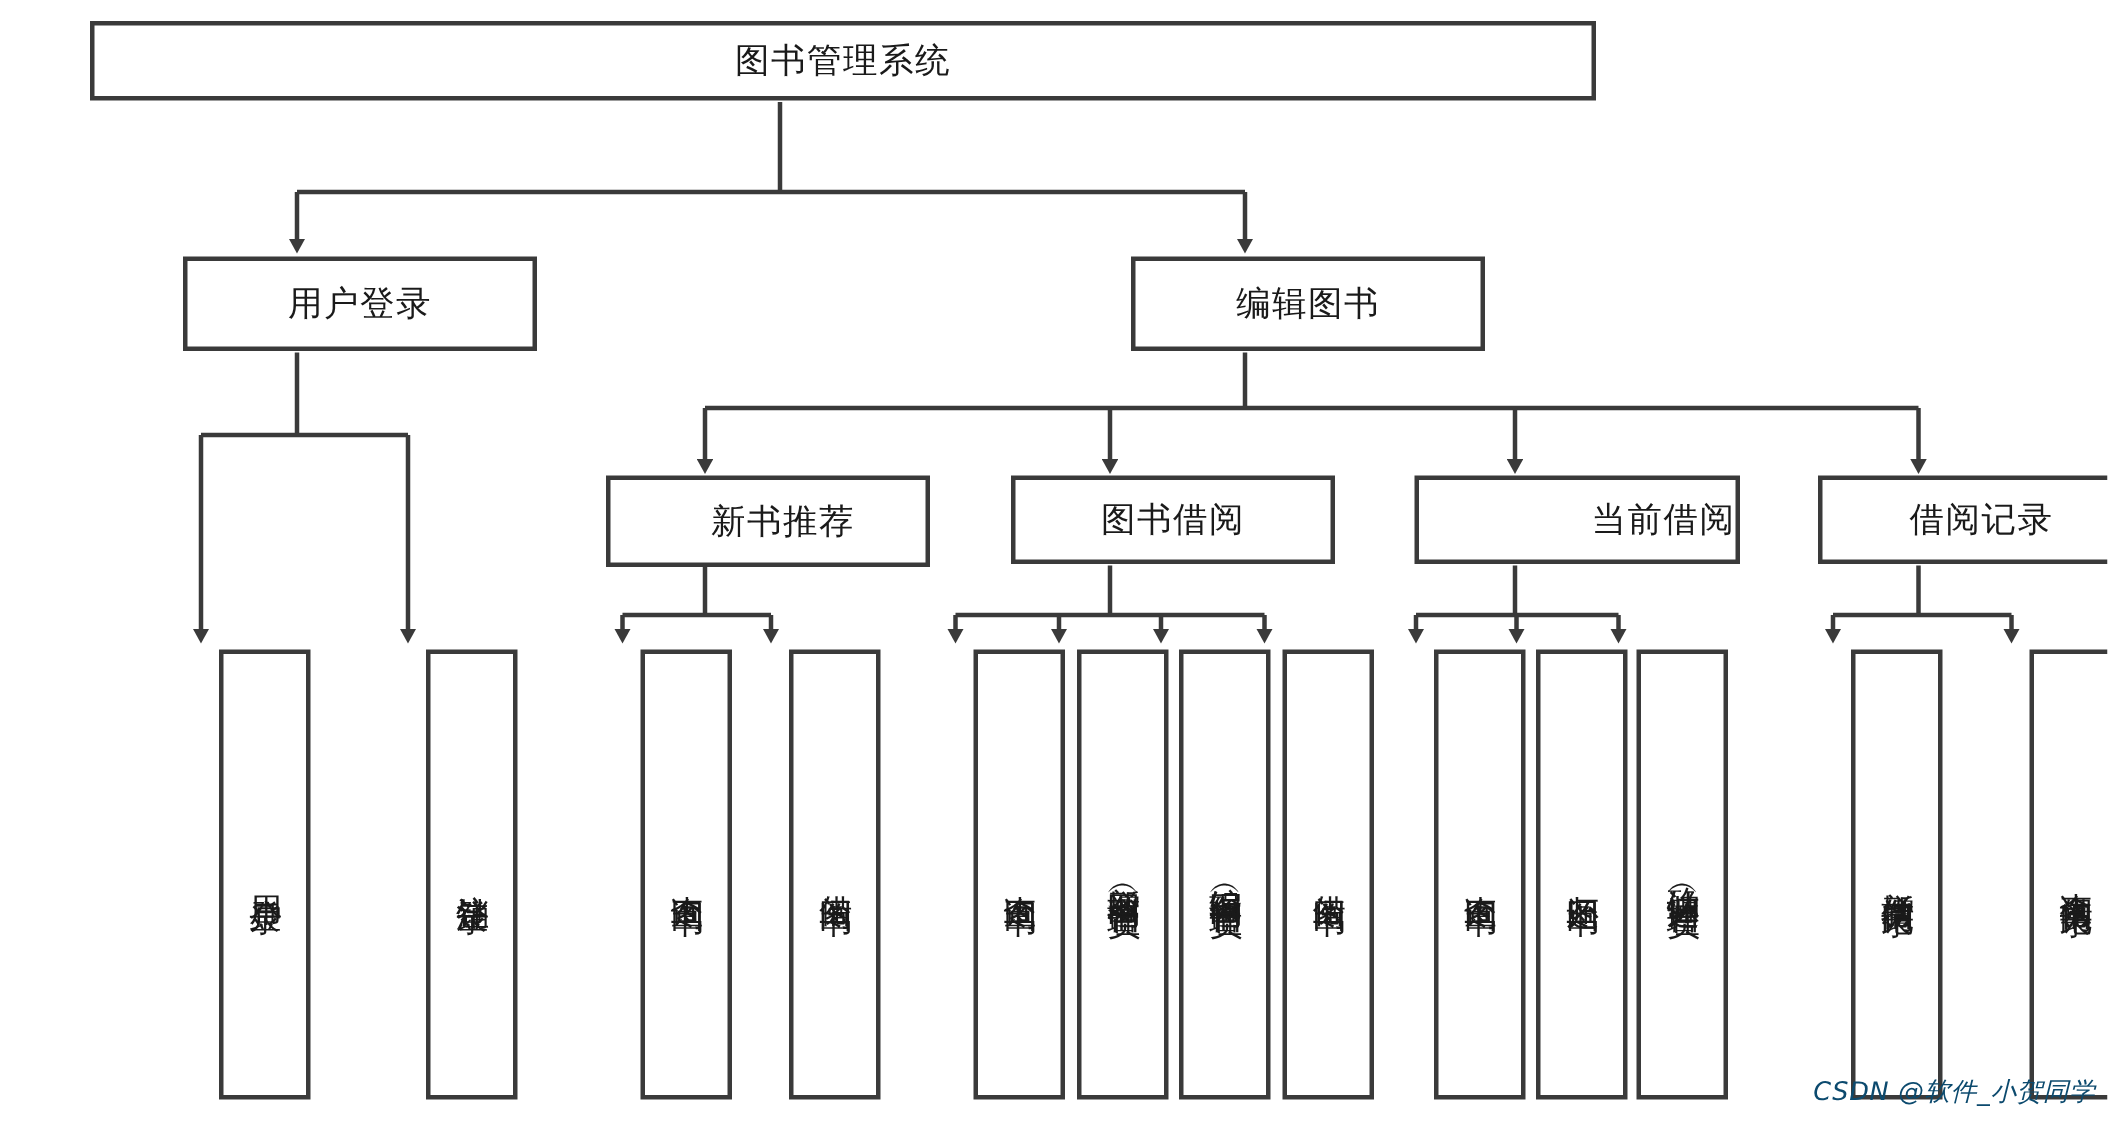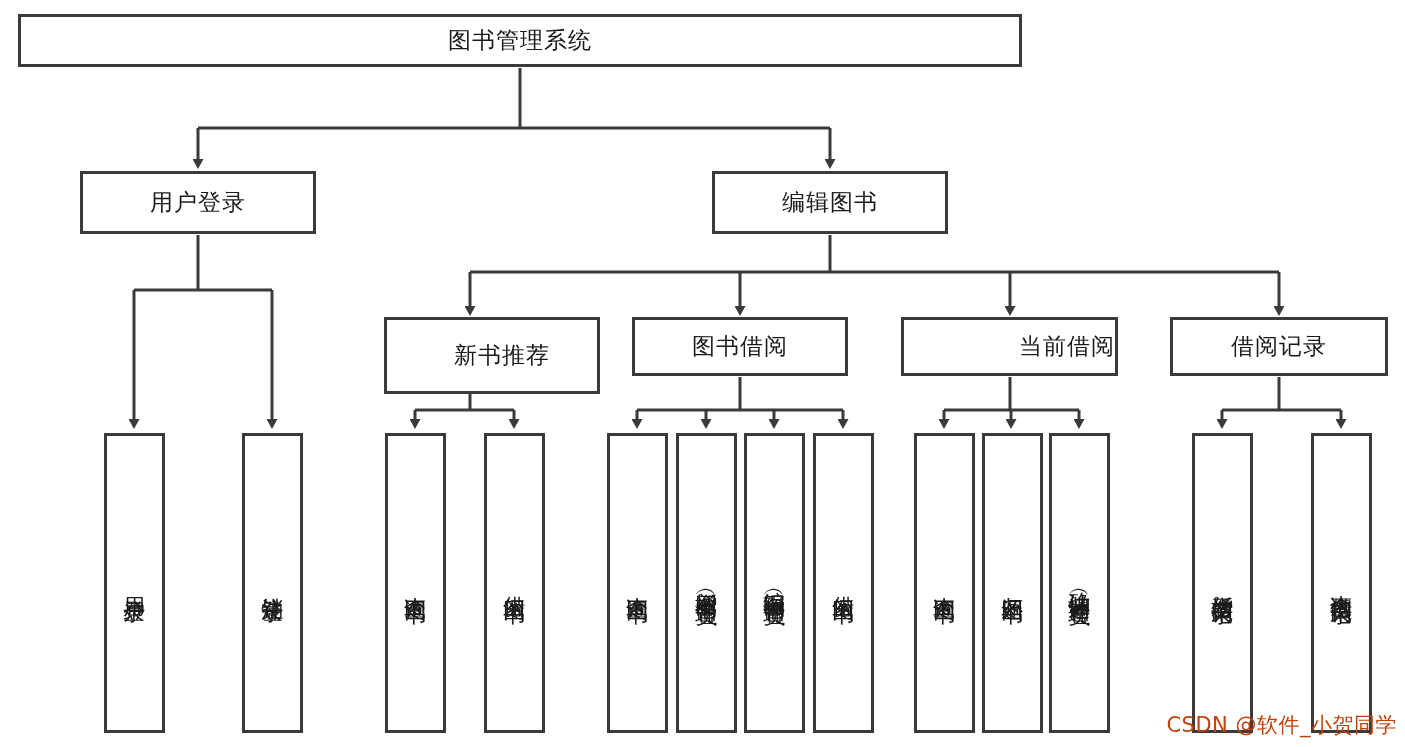--- a/index.html
+++ b/index.html
@@ -19,20 +19,21 @@
   }
   .node {
     position: absolute;
     box-sizing: border-box;
     border: 3px solid #3a3a3a;
     background: #ffffff;
     display: flex;
     align-items: center;
     justify-content: center;
     color: #1a1a1a;
+    margin-left: 42px;
   }
   .node.horiz {
     font-size: 23px;
     letter-spacing: 1px;
   }
   .node.vert {
     font-size: 22px;
   }
   .node.vert .vtext {
     writing-mode: vertical-rl;
@@ -50,24 +51,25 @@
     left: 0;
     top: 0;
     width: 1405px;
     height: 747px;
     pointer-events: none;
   }
   .watermark {
     position: absolute;
     right: 8px;
     bottom: 8px;
-    font-size: 21px;
-    color: #c2410c;
+    font-size: 17px;
+    color: #0c4a6e;
     letter-spacing: 0.5px;
     white-space: nowrap;
+    font-style: italic;
   }
 </style>
 </head>
 <body>
 
 <div id="canvas">
 
   <svg class="edges" viewBox="0 0 1405 747">
     <defs>
       <marker id="arw" markerWidth="10" markerHeight="11" refX="1" refY="5.5" orient="auto" markerUnits="userSpaceOnUse">
@@ -122,21 +124,21 @@
     <span class="htext">图书管理系统</span>
   </div>
 
   <div class="node horiz" style="left:80px; top:171px; width:236px; height:63px;">
     <span class="htext">用户登录</span>
   </div>
   <div class="node horiz" style="left:712px; top:171px; width:236px; height:63px;">
     <span class="htext">编辑图书</span>
   </div>
 
-  <div class="node horiz" style="left:384px; top:317px; width:216px; height:77px;padding-left:20px;">
+  <div class="node horiz" style="left:362px; top:317px; width:216px; height:61px;padding-left:20px;">
     <span class="htext">新书推荐</span>
   </div>
   <div class="node horiz" style="left:632px; top:317px; width:216px; height:59px;">
     <span class="htext">图书借阅</span>
   </div>
   <div class="node horiz" style="left:901px; top:317px; width:217px; height:59px;justify-content:flex-end;">
     <span class="htext">当前借阅</span>
   </div>
   <div class="node horiz" style="left:1170px; top:317px; width:218px; height:59px;">
     <span class="htext">借阅记录</span>

